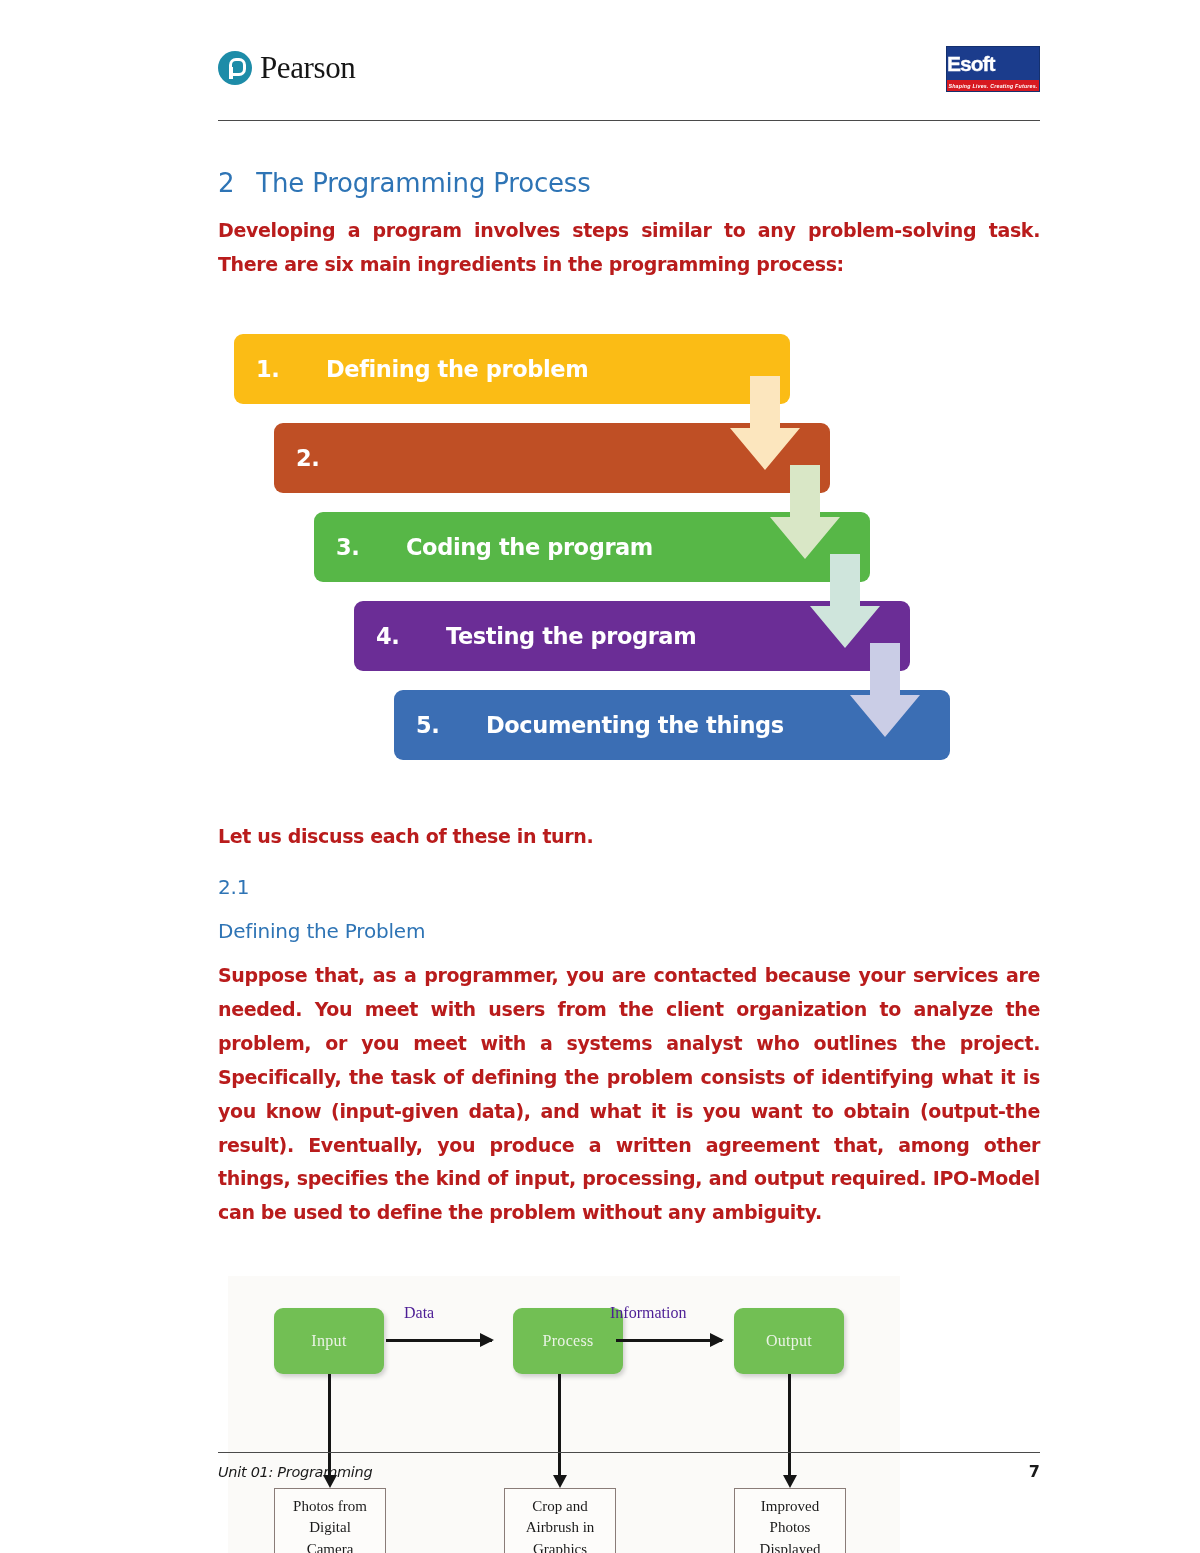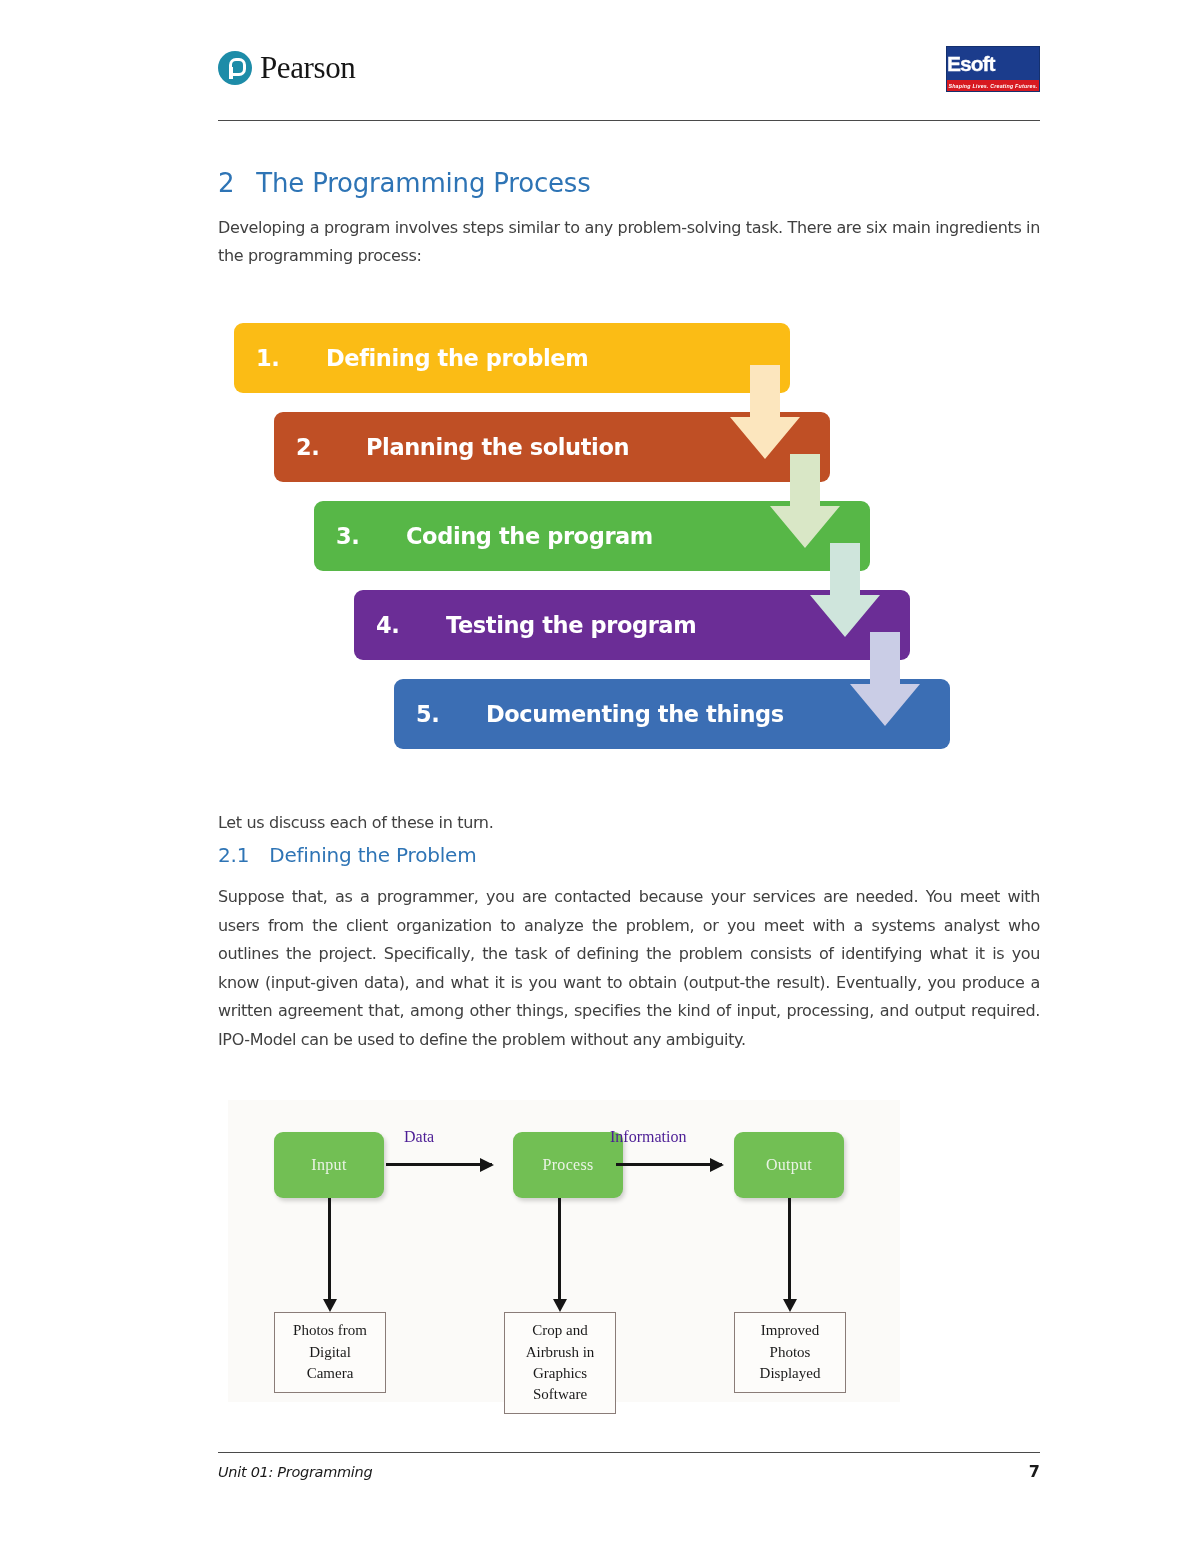--- a/index.html
+++ b/index.html
@@ -142,28 +142,29 @@
     margin-bottom: 16px;
   }
   h2.sub-title {
     font-family: "DejaVu Sans", sans-serif;
     font-size: 20px;
     font-weight: 400;
     color: #2E74B5;
     letter-spacing: -0.2px;
     display: flex;
     gap: 20px;
-    margin: 6px 0 16px 0;
+    margin: 22px 0 16px 0;
+    flex-direction: column;
   }
 
   p.body {
     font-family: "DejaVu Sans", sans-serif;
-    font-size: 16px;
-    font-weight: 400;
-    color: #404040;
+    font-size: 19px;
+    font-weight: 700;
+    color: #b91c1c;
     line-height: 1.78;
     text-align: justify;
     letter-spacing: -0.35px;
   }
   p.body.narrow { text-align: left; }
 
   
   .steps {
     position: relative;
     width: 822px;
@@ -374,21 +375,20 @@
           <polygon points="22,0 52,0 52,52 72,52 37,94 2,52 22,52" fill="#CACDE6"></polygon>
         </svg>
       </div>
 
       <div class="step s1">
         <span class="num">1.</span>
         <span class="label">Defining the problem</span>
       </div>
       <div class="step s2">
         <span class="num">2.</span>
-        <span class="label">Planning the solution</span>
       </div>
       <div class="step s3">
         <span class="num">3.</span>
         <span class="label">Coding the program</span>
       </div>
       <div class="step s4">
         <span class="num">4.</span>
         <span class="label">Testing the program</span>
       </div>
       <div class="step s5">

